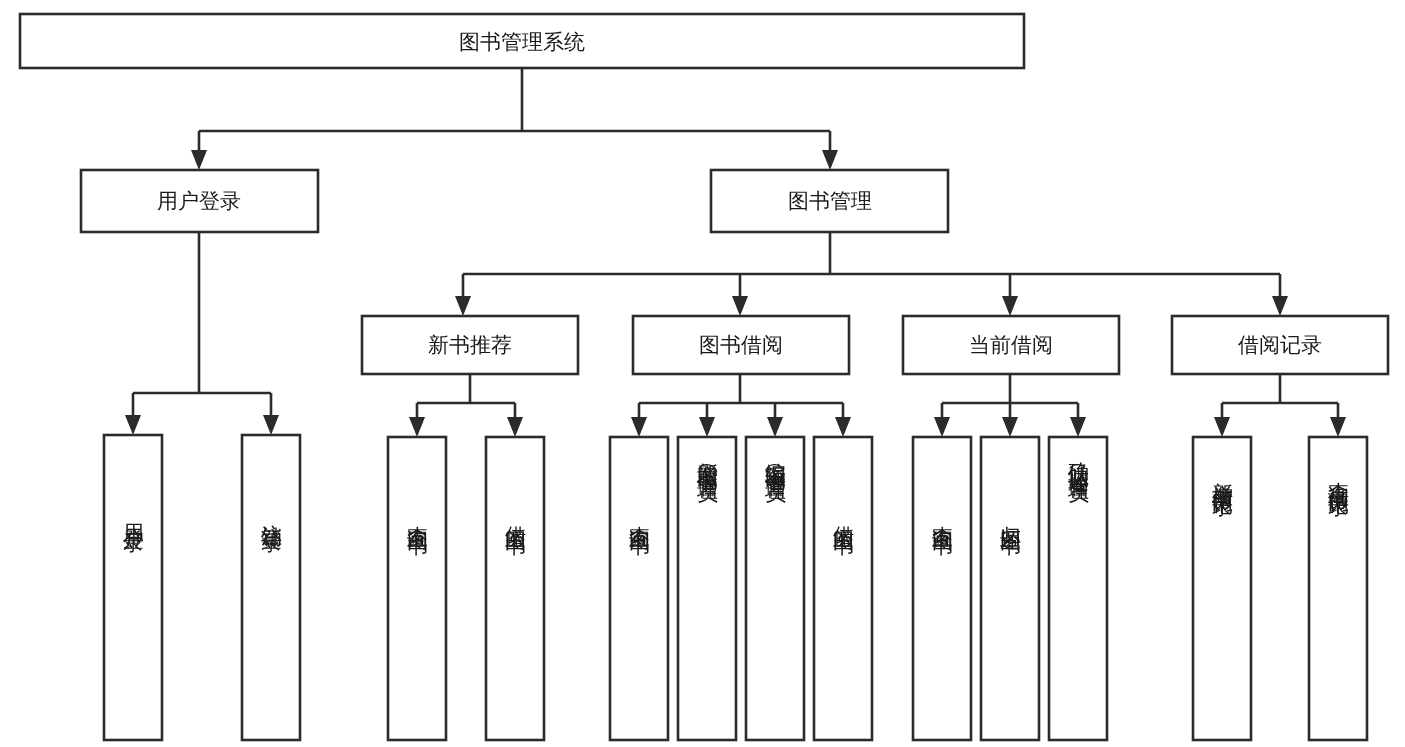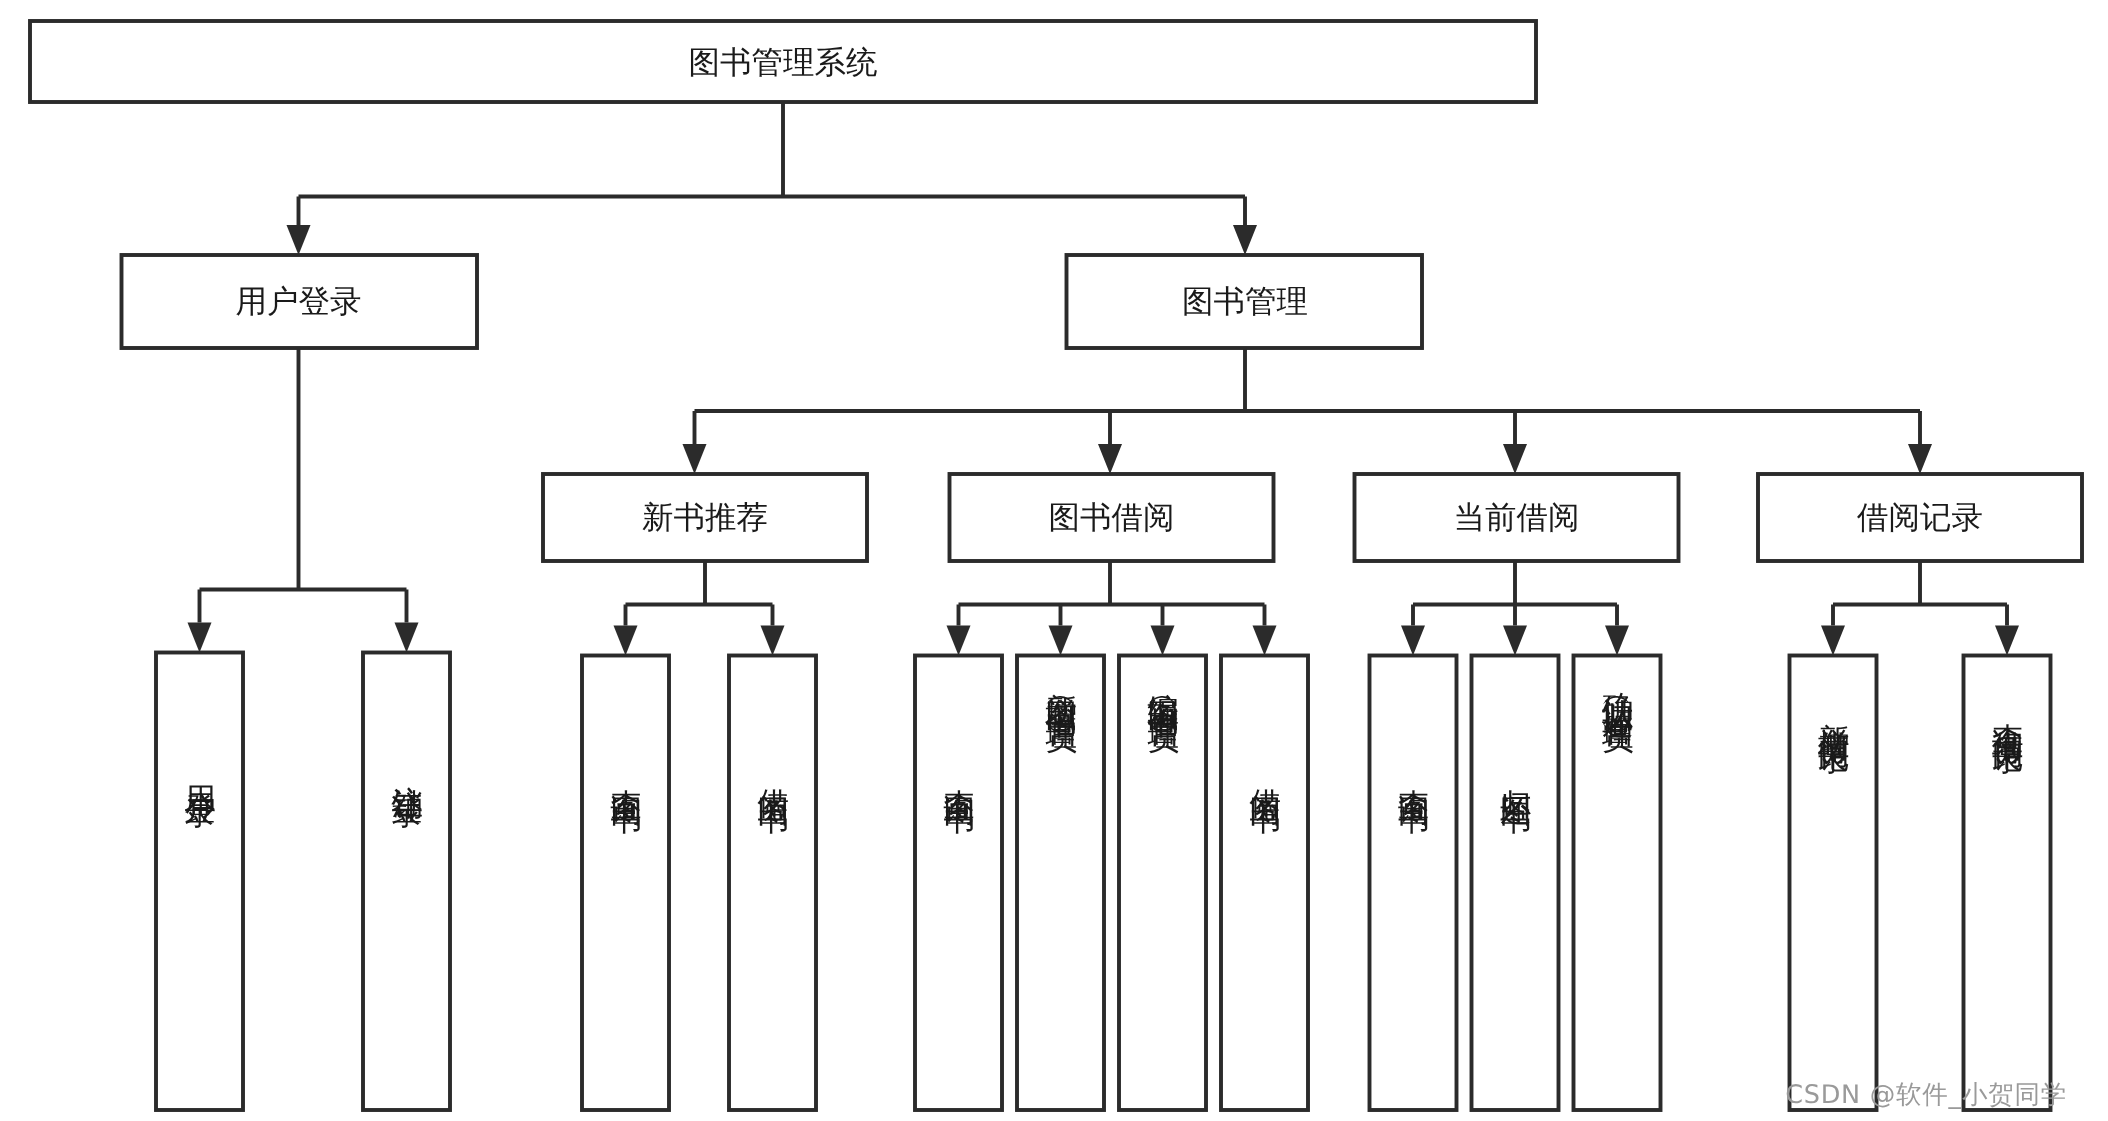--- a/index.html
+++ b/index.html
@@ -256,15 +256,14 @@
     <span class="vert-text">确认归还（管理员）</span>
   </div>
 
   <div class="vert-box" style="left:1193px; top:437px; width:58px; height:303px; padding-top:28px;">
     <span class="vert-text">新增借阅记录</span>
   </div>
   <div class="vert-box" style="left:1309px; top:437px; width:58px; height:303px; padding-top:28px;">
     <span class="vert-text">查询借阅记录</span>
   </div>
 
-  <div class="watermark">CSDN @软件_小贺同学</div>
 
 </div>
 
 </body></html>

